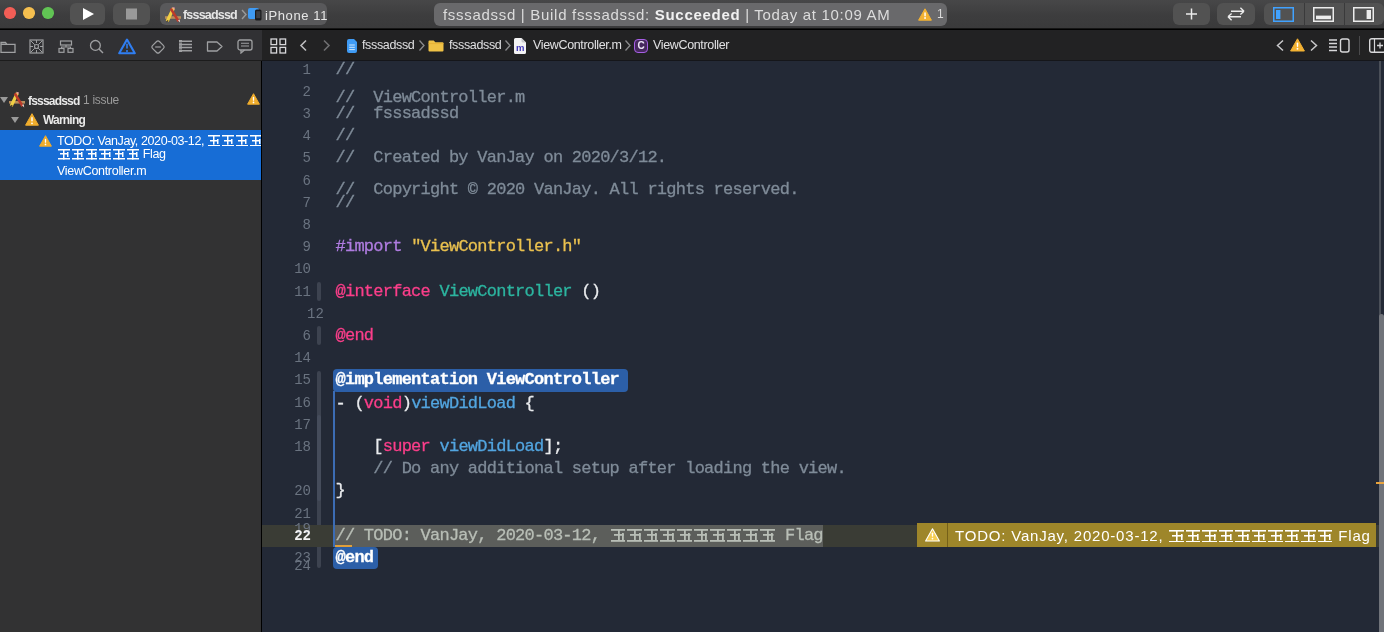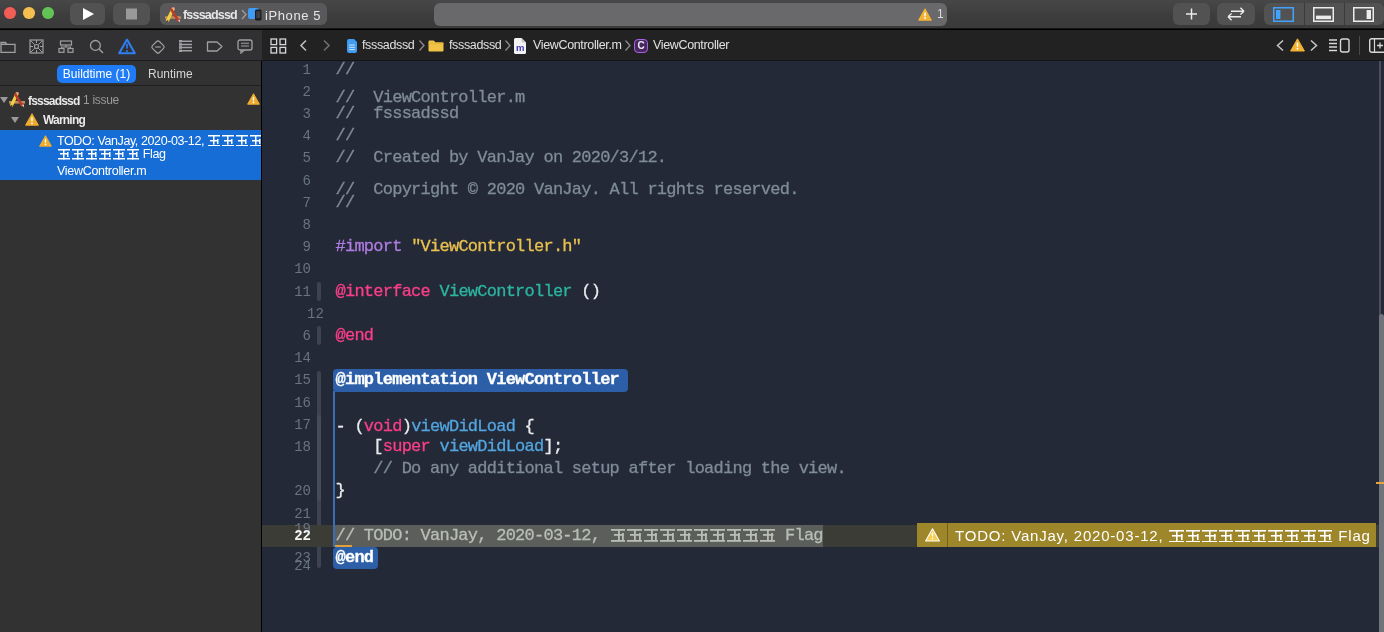--- a/index.html
+++ b/index.html
@@ -60,23 +60,24 @@
     </svg>
     <span class="pill-txt" style="position:absolute;left:23px;top:4.5px;font-weight:bold;font-size:12.5px;letter-spacing:-0.8px">fsssadssd</span>
     <svg style="position:absolute;left:80px;top:6px" width="8" height="11" viewBox="0 0 8 11">
         <path d="M2 1 L6 5.5 L2 10" stroke="#9a9a9a" stroke-width="1.4" fill="none"></path>
       </svg>
     <svg style="position:absolute;left:88px;top:4px" width="15" height="14" viewBox="0 0 15 14">
       <rect x="0" y="1" width="11" height="11" rx="2" fill="#3f9bf4"></rect>
       <rect x="7" y="2.5" width="6.5" height="11" rx="1.6" fill="#1b1b1d"></rect>
       <rect x="8.2" y="4.2" width="4.1" height="7" fill="#3d3f44"></rect>
     </svg>
-    <span class="pill-txt" style="position:absolute;left:105px;top:4.5px;font-size:13px;letter-spacing:0.6px">iPhone 5</span>
+    <span class="pill-txt" style="position:absolute;left:105px;top:4.5px;font-size:13px;letter-spacing:0.6px">iPhone 11</span>
   </div>
   <div id="status">
+    <span style="position:absolute;left:9px">fsssadssd | Build fsssadssd: <b style="color:#f1f1f1">Succeeded</b> | Today at 10:09 AM</span>
     <svg style="position:absolute;left:484px;top:5px" width="14" height="13" viewBox="0 0 14 13">
       <path d="M7 .8 L13.4 12.2 L.6 12.2 Z" fill="#f3b233" stroke="#f3b233" stroke-width="1" stroke-linejoin="round"></path>
       <rect x="6.35" y="4.3" width="1.4" height="4.2" rx="0.7" fill="#fff"></rect>
         <circle cx="7.05" cy="10" r="0.9" fill="#fff"></circle>
     </svg>
     <span style="position:absolute;left:503px;font-size:12px">1</span>
   </div>
   <div class="tbtn" style="left:1173px;width:37px">
     <svg width="37" height="22" viewBox="0 0 37 22">
         <path d="M18.5 5.5 V16.5 M13 11 H24" stroke="#ececec" stroke-width="1.5"></path>
@@ -207,24 +208,20 @@
   <div style="position:absolute;left:1097px;top:6px;width:1px;height:19px;background:#4a4a4c"></div>
   <svg style="position:absolute;left:1107px;top:8px" width="17" height="15" viewBox="0 0 17 15">
       <rect x="0.7" y="0.7" width="15.6" height="13.6" rx="2" fill="none" stroke="#d8d8da" stroke-width="1.4"></rect>
       <path d="M5.5 0.7 V14.3" stroke="#d8d8da" stroke-width="1.2"></path>
       <path d="M11 4.5 V10.5 M8 7.5 H14" stroke="#d8d8da" stroke-width="1.3"></path>
     </svg>
 </div>
 <div id="row2bot"></div>
 <div id="navbot"></div>
 <div id="sidebar">
-  <div id="sb-tabs">
-    <div id="bt-pill">Buildtime (1)</div>
-    <div id="runtime">Runtime</div>
-  </div>
   <svg style="position:absolute;left:-1px;top:34px" width="10" height="9" viewBox="0 0 10 9">
       <path d="M1 2 L9 2 L5 8 Z" fill="#9a9a9a"></path>
     </svg>
   <svg style="position:absolute;left:8px;top:29px" width="18" height="18" viewBox="0 0 18 18">
     <rect x="1" y="11" width="16" height="2.6" fill="#b98d5a"></rect>
     <path d="M3.2 16 L9.4 3" stroke="#f0cf45" stroke-width="3.2"></path>
     <path d="M8.2 1.8 L11 2.6 L9.8 4.6 Z" fill="#f2a0ab"></path>
     <path d="M2.2 17.2 L4.8 15.7 L3.4 14.7 Z" fill="#4a3b28"></path>
     <path d="M6.8 3.4 L14.6 16.2" stroke="#bc3a2b" stroke-width="2.6"></path>
     <path d="M14 15 L16.2 17.4 L15.6 14.2 Z" fill="#e8e4de"></path>
@@ -297,21 +294,21 @@
       <div class="cl" style="top:241.7px"></div>
 <div class="ln" style="top:263.9px;">6</div>
       <div class="cl" style="top:263.9px"><s class="pnk">@end</s></div>
 <div class="ln" style="top:286.1px;">14</div>
       <div class="cl" style="top:286.1px"></div>
 <div class="ln" style="top:308.3px;">15</div>
       <div class="cl" style="top:308.3px"><b style="color:#fff">@implementation ViewController</b></div>
 <div class="ln" style="top:330.5px;">16</div>
       <div class="cl" style="top:330.5px"></div>
 <div class="ln" style="top:352.7px;">17</div>
-      <div class="cl" style="top:355px">- (<s class="pnk">void</s>)<s class="blu">viewDidLoad</s> {</div>
+      <div class="cl" style="top:332px">- (<s class="pnk">void</s>)<s class="blu">viewDidLoad</s> {</div>
 <div class="ln" style="top:374.9px;">18</div>
       <div class="cl" style="top:374.9px">    [<s class="pnk">super</s> <s class="blu">viewDidLoad</s>];</div>
 <div class="ln" style="top:418px;margin-top:39px;">19</div>
       <div class="cl" style="top:397.1px">    <s class="cmt">// Do any additional setup after loading the view.</s></div>
 <div class="ln" style="top:419.3px;">20</div>
       <div class="cl" style="top:419.3px">}</div>
 <div class="ln" style="top:441.5px;">21</div>
       <div class="cl" style="top:441.5px"></div>
 <div class="ln" style="top:463.7px;color:#f2f2f2;font-weight:bold">22</div>
       <div class="cl" style="top:463.7px"><s style="color:#b8beb6">// TODO: VanJay, 2020-03-12, <i class="cjk cjk-c"></i><i class="cjk cjk-c"></i><i class="cjk cjk-c"></i><i class="cjk cjk-c"></i><i class="cjk cjk-c"></i><i class="cjk cjk-c"></i><i class="cjk cjk-c"></i><i class="cjk cjk-c"></i><i class="cjk cjk-c"></i><i class="cjk cjk-c"></i> Flag</s></div>

